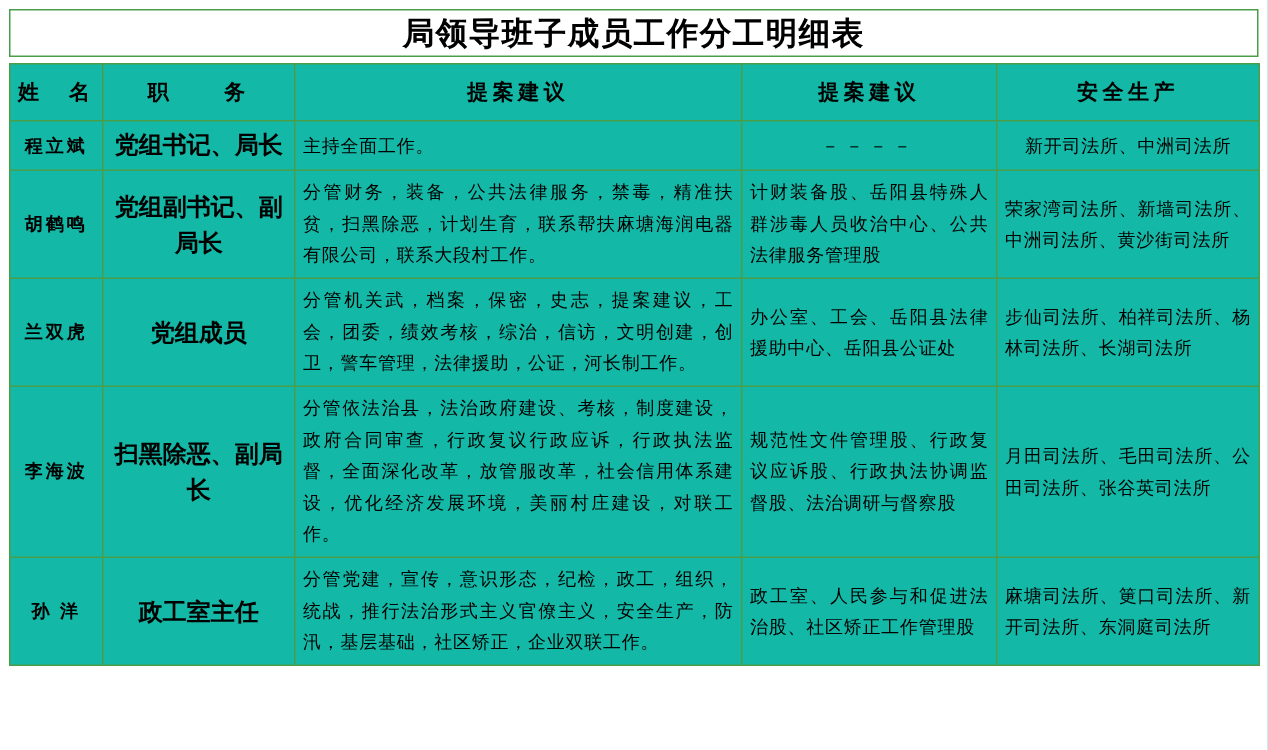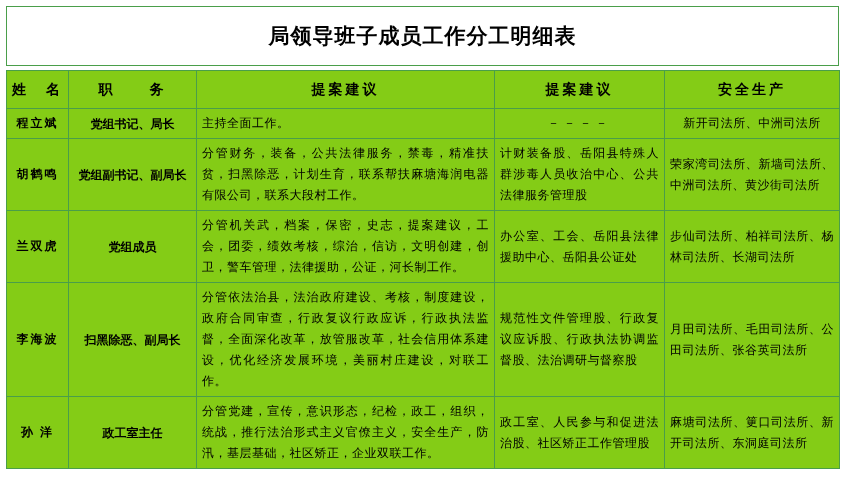--- a/index.html
+++ b/index.html
@@ -15,40 +15,40 @@
     overflow: hidden;
   }
   .page {
     width: 845px;
     height: 500px;
     position: relative;
     box-sizing: border-box;
   }
   .title-bar {
     margin: 6px 6px 0 6px;
-    height: 60px;
+    height: 32px;
     border: 1px solid #4a9e4a;
     box-sizing: border-box;
     display: flex;
     align-items: center;
     justify-content: center;
     background: #ffffff;
   }
   .title-text {
     font-size: 21px;
     font-weight: bold;
     letter-spacing: 1px;
     color: #000000;
   }
   table.main {
     margin: 4px 6px 0 6px;
     width: 833px;
     border-collapse: collapse;
     table-layout: fixed;
-    background: #84cc16;
+    background: #14b8a6;
   }
   table.main th, table.main td {
     border: 1px solid #4a9e4a;
     vertical-align: middle;
     padding: 4px 5px;
     box-sizing: border-box;
   }
   thead th {
     height: 38px;
     font-size: 14px;
@@ -58,21 +58,21 @@
   }
   td.c-name {
     text-align: center;
     font-size: 12px;
     font-weight: bold;
     letter-spacing: 2px;
     font-family: Liberation Serif, serif;
   }
   td.c-post {
     text-align: center;
-    font-size: 12px;
+    font-size: 16px;
     font-weight: bold;
     line-height: 1.5;
     margin-left: 20px;
   }
   td.c-duty {
     text-align: justify;
     text-align-last: left;
     font-size: 12px;
     line-height: 1.75;
     letter-spacing: 0.5px;

